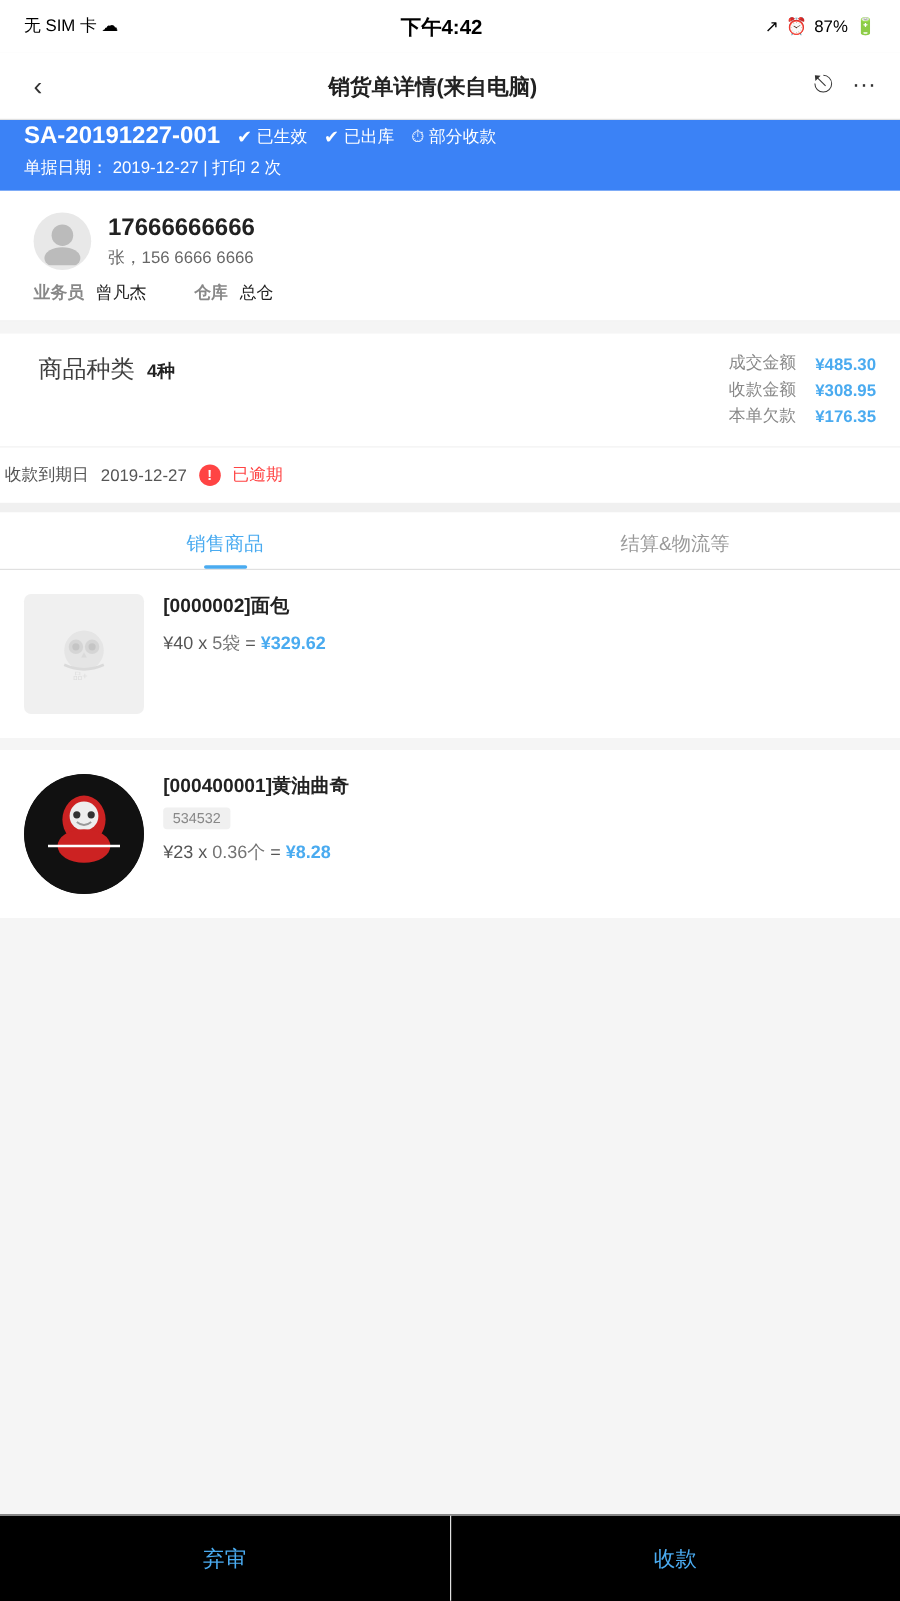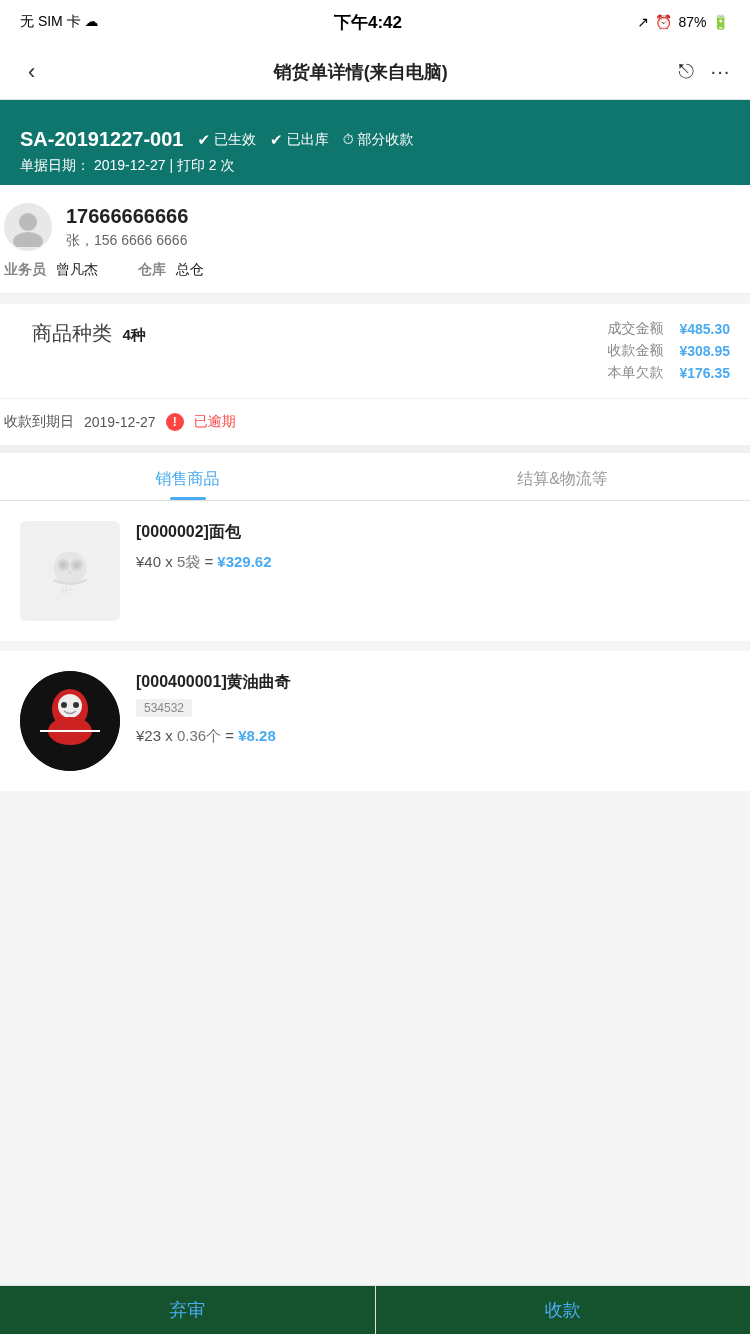--- a/index.html
+++ b/index.html
@@ -55,22 +55,22 @@
       gap: 16px;
     }
     .nav-icon {
       font-size: 20px;
       color: #333;
       cursor: pointer;
     }
 
     
     .header-banner {
-      background: #0f766e;
-      padding: 28px 20px 10px;
+      background: #3b82f6;
+      padding: 2px 20px 10px;
     }
     .banner-row1 {
       display: flex;
       align-items: center;
       gap: 14px;
       flex-wrap: wrap;
     }
     .order-id {
       font-size: 20px;
       font-weight: 700;
@@ -86,21 +86,21 @@
     .badge-check { color: #fff; font-size: 15px; }
     .banner-row2 {
       margin-top: 6px;
       font-size: 14px;
       color: #fff;
     }
 
     
     .customer-section {
       background: #fff;
-      padding: 18px 4px 14px;
+      padding: 18px 28px 14px;
       margin-top: 0;
       border-bottom: 1px solid #eee;
     }
     .customer-row {
       display: flex;
       align-items: center;
       gap: 14px;
     }
     .avatar {
       width: 48px;
@@ -296,24 +296,24 @@
     }
     .price-highlight { color: #737373; }
     .total-highlight { color: #4AABF0; font-weight: 700; }
 
     
     .bottom-bar {
       position: fixed;
       bottom: 0;
       left: 0;
       width: 750px;
-      background: #14532d;
+      background: #000000;
       border-top: 1px solid #e0e0e0;
       display: flex;
-      height: 49px;
+      height: 72px;
       margin-top: 46px;
     }
     .bottom-btn {
       flex: 1;
       display: flex;
       align-items: center;
       justify-content: center;
       font-size: 18px;
       cursor: pointer;
     }

